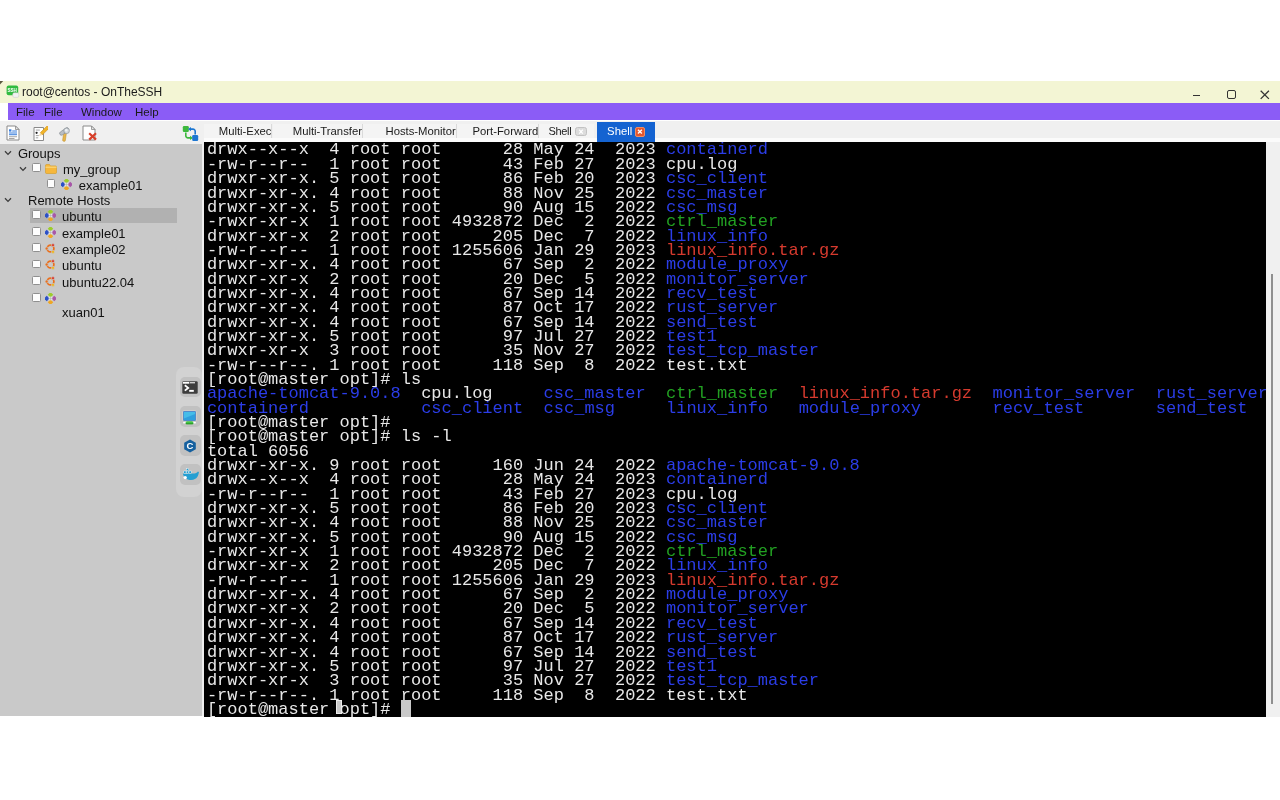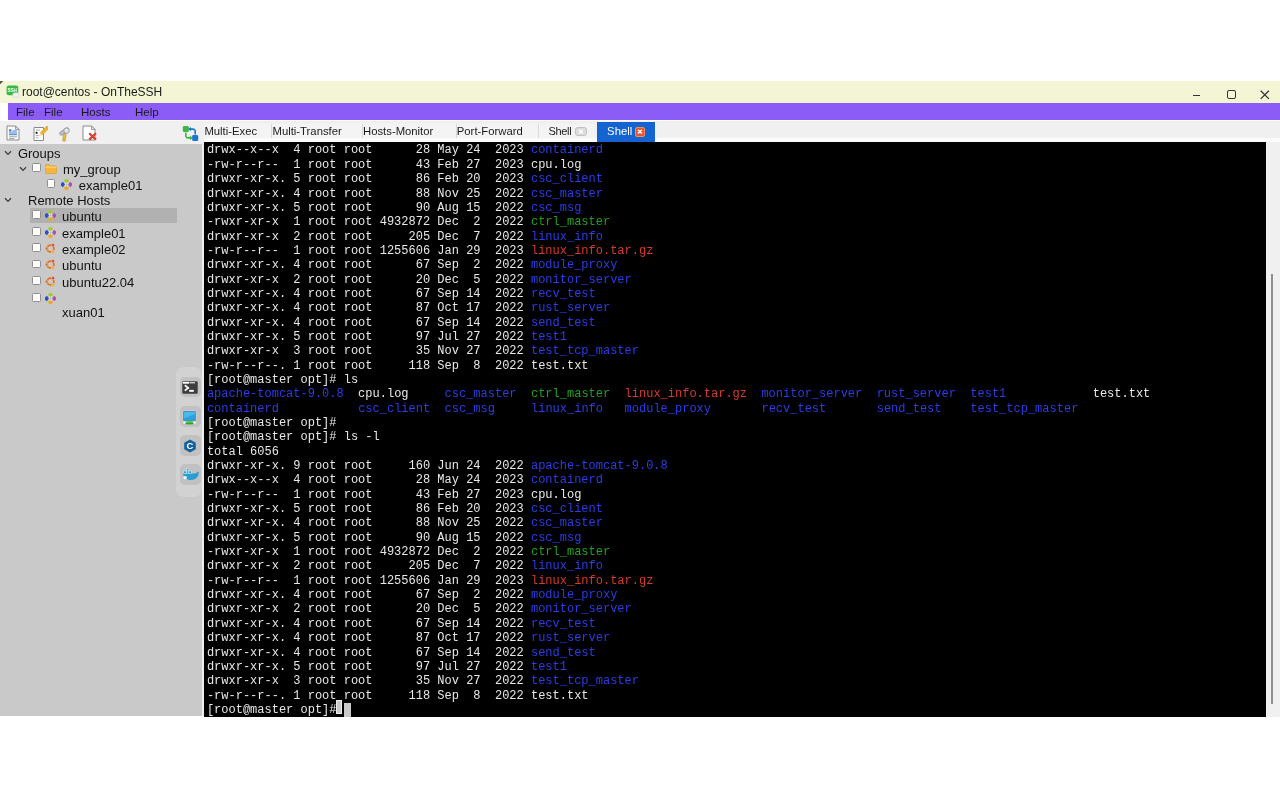--- a/index.html
+++ b/index.html
@@ -2,32 +2,32 @@
 <html><head><meta charset="utf-8"><title>OnTheSSH</title><style>
 *{margin:0;padding:0;box-sizing:border-box}
 html,body{width:1280px;height:800px;background:#fff;font-family:"Liberation Sans",sans-serif;overflow:hidden}
 .abs{position:absolute}
 .titlebar{left:0;top:81px;width:1280px;height:21.6px;background:#f3f5d4}
 .title-txt{left:22px;top:85.3px;font-size:12px;color:#1c1c1c}
 .menubar{left:8px;top:102.6px;width:1280px;height:17.9px;background:#8b5cf6}
 .menubar span{position:absolute;top:3.4px;font-size:11.5px;color:#1a1a1a}
 .toolbar{left:0;top:120.5px;width:1280px;height:23.8px;background:#f0f0f0}
 .tabwhite{left:204px;top:138.2px;width:1076px;height:3.6px;background:#fbfbfb}
-.tab{position:absolute;top:123.7px;height:14.5px;background:#f4f4f4;border-right:1px solid #dadada;color:#1b1b1b;font-size:11.3px;text-align:left;line-height:14.2px}
+.tab{position:absolute;top:123.7px;height:14.5px;background:#f4f4f4;border-right:1px solid #dadada;color:#1b1b1b;font-size:11.3px;text-align:right;line-height:14.2px}
 .tabactive{left:597.3px;top:121.9px;width:58px;height:19.8px;background:#1463d1}
 .tabactive span{position:absolute;left:9.8px;top:3.6px;color:#fff;font-size:11.3px}
 .xbtn-g{position:absolute;left:575px;top:127px;width:12px;height:9.4px;background:#dcdcdc;border:1px solid #c2c2c2;border-radius:2.5px}
 .xbtn-o{position:absolute;left:37.9px;top:5.6px;width:9.8px;height:9.4px;background:#e4572e;border:1px solid #ef8e64;border-radius:2px}
 .xmark{position:absolute;left:0;top:0;width:100%;height:100%}
 .sidepanel{left:0;top:144.3px;width:202px;height:571.7px;background:#c9c9c9}
 .splitter{left:202px;top:144.3px;width:2px;height:571.7px;background:#efefef}
 .iconstrip{left:176.2px;top:367px;width:25.8px;height:129.7px;background:#d2d2d2;border-radius:8px}
 .sbtn{position:absolute;left:179.7px;width:21px;height:20.3px;background:#c1c1c1;border-radius:5px}
 .terminal{left:204px;top:141.8px;width:1061.5px;height:575.2px;background:#000;overflow:hidden}
-.terminal pre{margin:0;padding:1.7px 0 0 2.9px;font-family:"Liberation Mono",monospace;font-size:12px;line-height:14.35px;color:#e8e8e8}
+.terminal pre{margin:0;padding:1.7px 0 0 2.9px;font-family:"Liberation Mono",monospace;font-size:17px;line-height:14.35px;color:#e8e8e8}
 .terminal i{font-style:normal}
 .terminal .b{color:#2b3de8}
 .terminal .g{color:#22a022}
 .terminal .r{color:#d63a2e}
 .terminal .cur{background:#c9c9c9}
 .scroll{left:1265.5px;top:141.8px;width:14.5px;height:575.2px;background:#f0f0f0}
 .thumb{left:1271.2px;top:274px;width:1.4px;height:430px;background:#8f8f8f}
 .trow{position:absolute;font-size:13px;color:#121212}
 .cbox{position:absolute;width:8.8px;height:8.8px;background:#fdfdfd;border:1px solid #8f8f8f;border-radius:1.5px}
 .hilite{left:30.2px;top:207.9px;width:147.3px;height:15.3px;background:#b1b1b1}
@@ -45,21 +45,21 @@
 <div class="abs title-txt">root@centos - OnTheSSH</div>
 
 <div class="abs" style="left:1192.6px;top:94.6px;width:7.4px;height:1.4px;background:#333"></div>
 <div class="abs" style="left:1227.2px;top:90.1px;width:8.8px;height:8.8px;border:1.4px solid #333;border-radius:2px"></div>
 <svg class="abs" style="left:1260.4px;top:89.8px" width="10" height="10" viewBox="0 0 10 10">
     <path d="M0.7 0.7 L8.9 8.9 M8.9 0.7 L0.7 8.9" stroke="#333" stroke-width="1.3"></path>
   </svg>
 <div class="abs menubar">
     <span style="left:8px">File</span>
     <span style="left:36px">File</span>
-    <span style="left:73px">Hosts</span>
+    <span style="left:73px">Window</span>
     <span style="left:127px">Help</span>
   </div>
 <div class="abs toolbar"></div>
 
 <svg class="abs" style="left:6px;top:124.8px" width="14" height="16" viewBox="0 0 14 16">
   <path d="M1 1 h8.5 l3.5 3.5 v10.5 h-12 z" fill="#fff" stroke="#8a8a8a" stroke-width="1"></path>
   <path d="M9.5 1 l3.5 3.5 h-3.5 z" fill="#e8e8e8" stroke="#8a8a8a" stroke-width="0.8"></path>
   <polygon points="3,4.3 5.4,4.3 5.4,6.6 3,6.6" fill="#3a7edb"></polygon>
   <rect x="6.2" y="5.5" width="4.8" height="1" fill="#3a7edb"></rect>
   <rect x="3" y="7.5" width="8" height="1" fill="#3a7edb"></rect>

